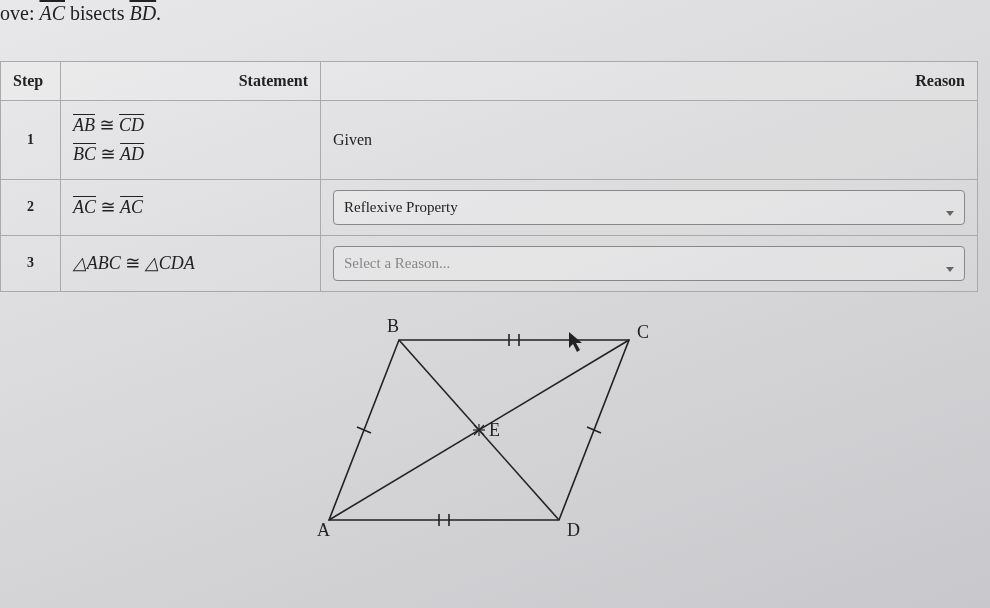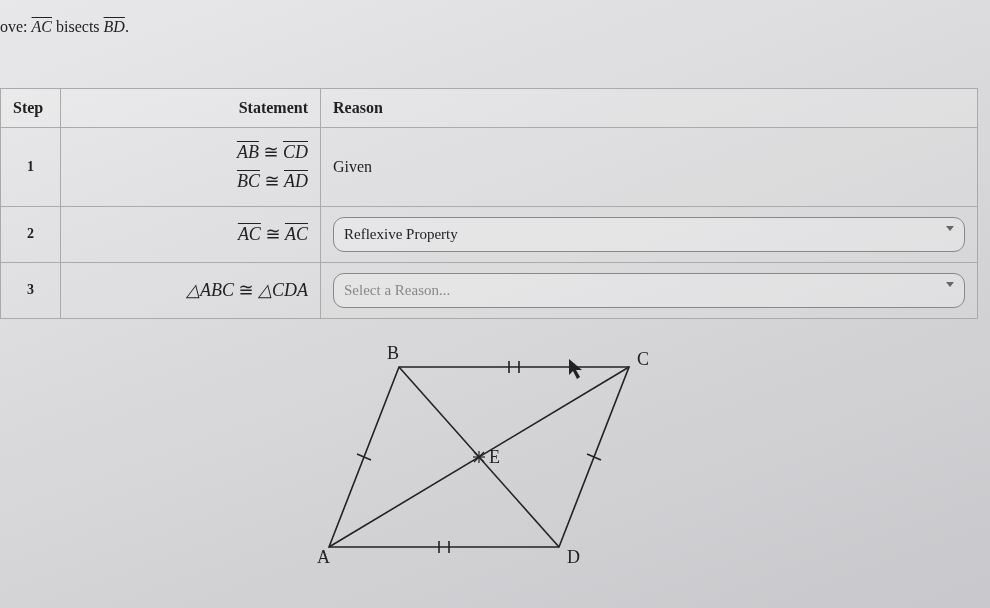--- a/index.html
+++ b/index.html
@@ -10,63 +10,63 @@
     height: 608px;
     font-family: Georgia, 'Times New Roman', serif;
     background: linear-gradient(160deg, #e8e8ea 0%, #d8d8da 50%, #c8c8cc 100%);
     color: #222;
     overflow: hidden;
   }
   .page {
     padding: 0 12px 0 0;
   }
   .prove-line {
-    font-size: 16px;
-    margin: 0 0 52px 0;
-    padding-top: 18px;
+    font-size: 20px;
+    margin: 0 0 36px 0;
+    padding-top: 2px;
   }
   .overline {
     text-decoration: overline;
     font-style: italic;
   }
   .proof-table {
     width: 100%;
     border-collapse: collapse;
     background: rgba(255,255,255,0.08);
   }
   .proof-table th, .proof-table td {
     border: 1px solid #aaa;
     padding: 10px 12px;
     vertical-align: middle;
   }
   .proof-table th {
     font-weight: bold;
-    text-align: left;
+    text-align: right;
     font-size: 16px;
     background: rgba(255,255,255,0.12);
   }
   .proof-table th.step-col { width: 60px; text-align: left; }
   .proof-table th.stmt-col { width: 260px; text-align: right; }
   .proof-table td.step-cell { text-align: center; font-weight: bold; font-size: 14px; }
-  .proof-table td.stmt-cell { text-align: right; font-size: 18px; }
+  .proof-table td.stmt-cell { text-align: left; font-size: 18px; }
   .proof-table td.reason-cell { font-size: 16px; }
   .stmt-line { line-height: 1.6; }
   .reason-select {
     width: 100%;
     border: 1px solid #888;
     background: rgba(255,255,255,0.25);
     padding: 8px 10px;
     font-size: 15px;
     font-family: inherit;
     position: relative;
     display: flex;
-    align-items: flex-start;
+    align-items: flex-end;
     justify-content: space-between;
     cursor: pointer;
-    border-radius: 11px;
+    border-radius: 4px;
   }
   .reason-select.placeholder { color: #888; gap: 17px; }
   .caret {
     width: 0; height: 0;
     border-left: 4px solid transparent;
     border-right: 4px solid transparent;
     border-top: 5px solid #666;
     margin-left: 8px;
   }
   .figure-wrap {

